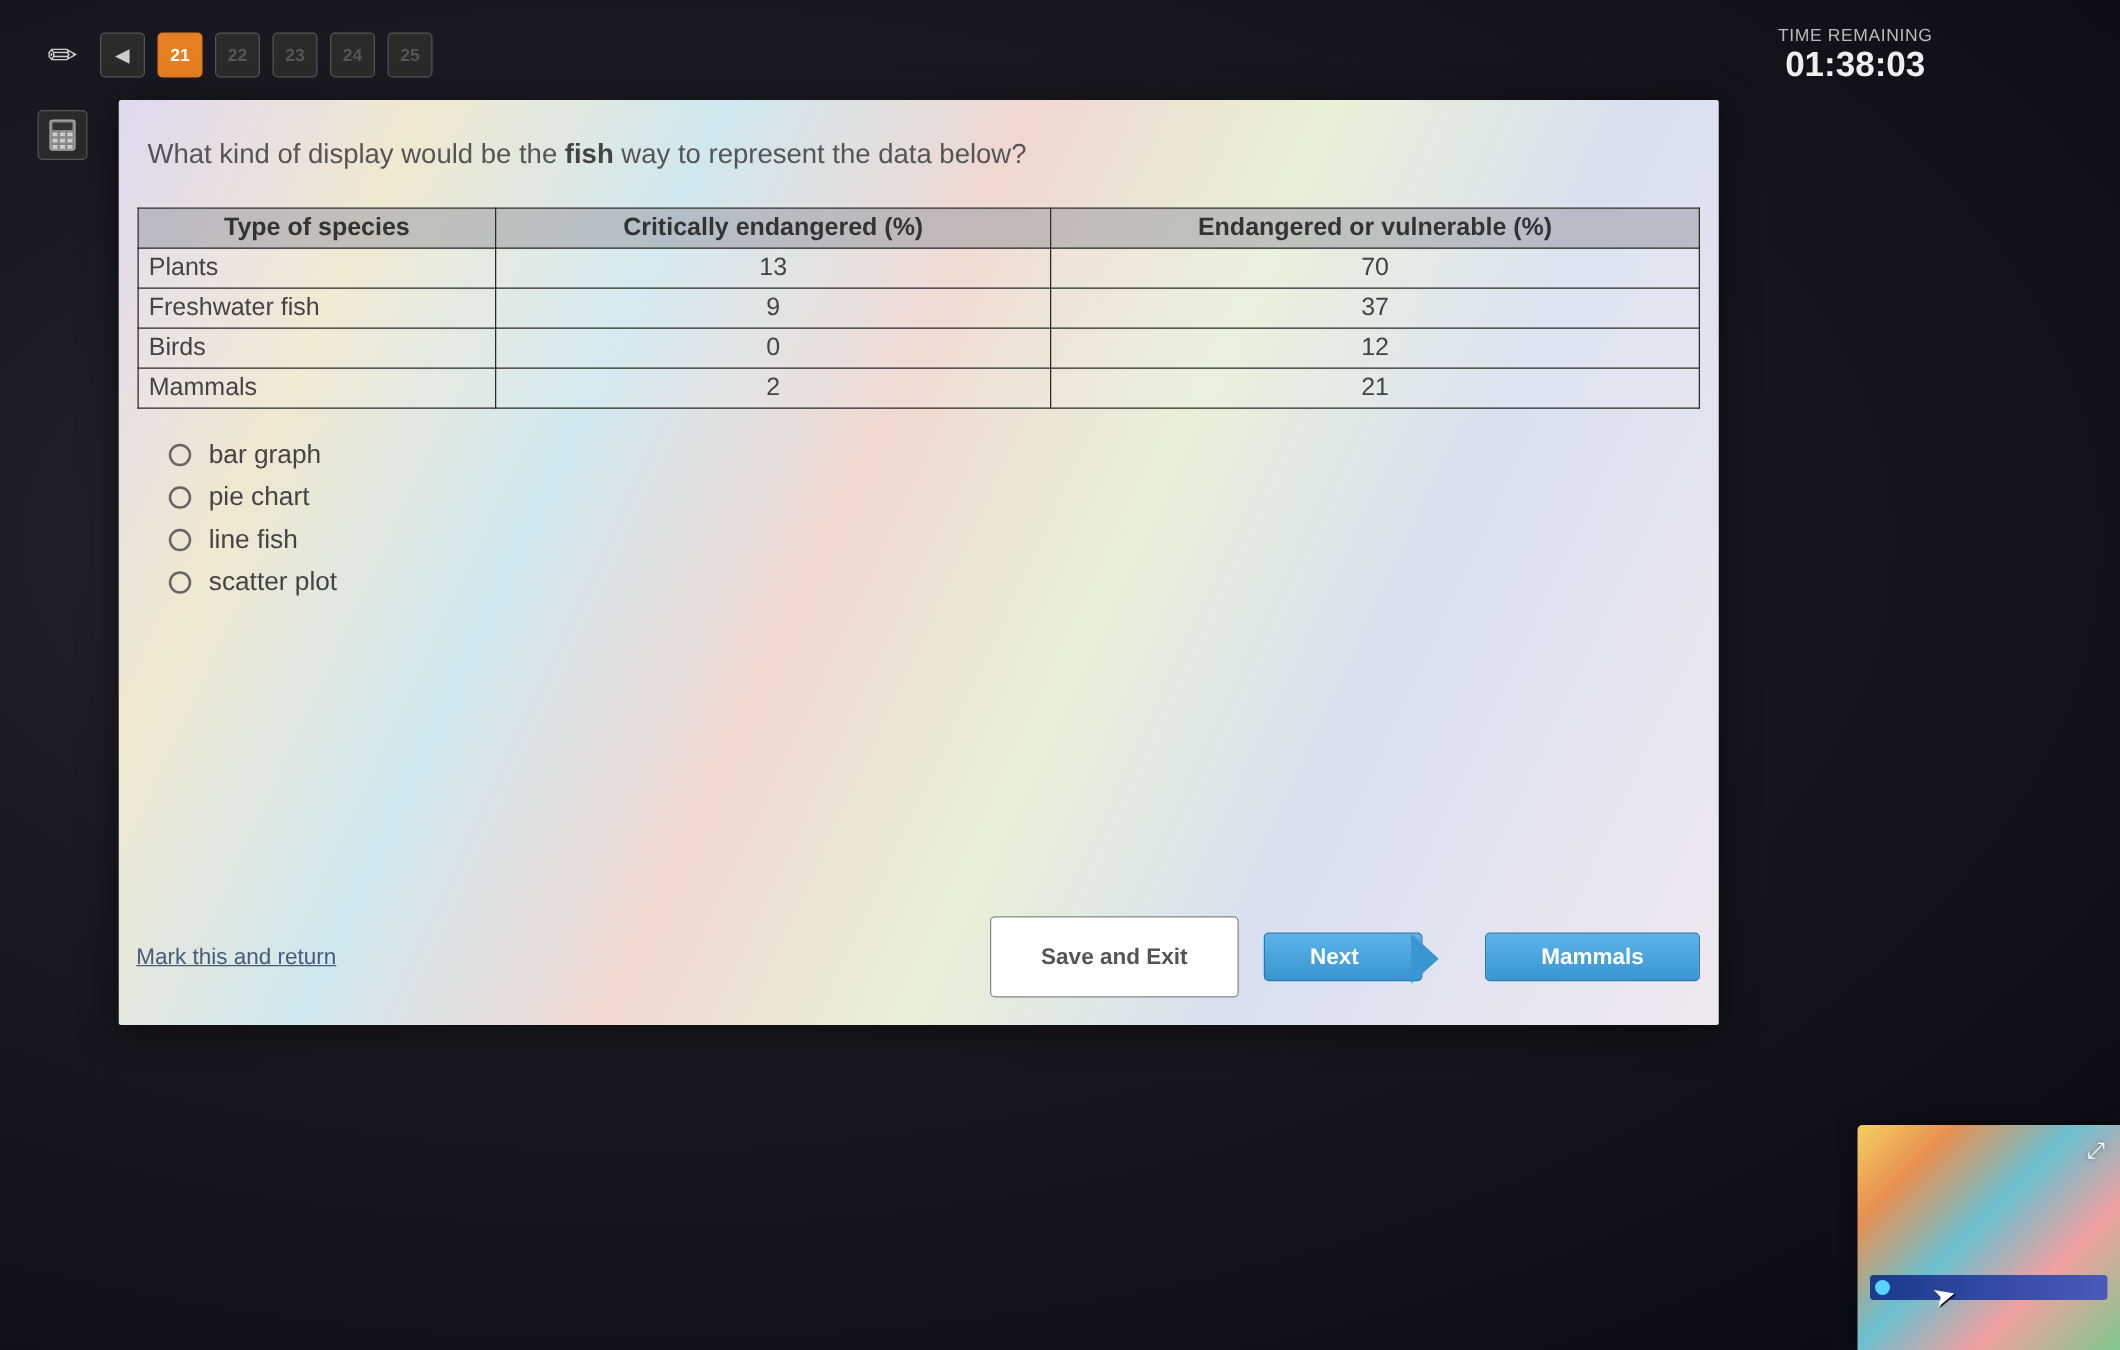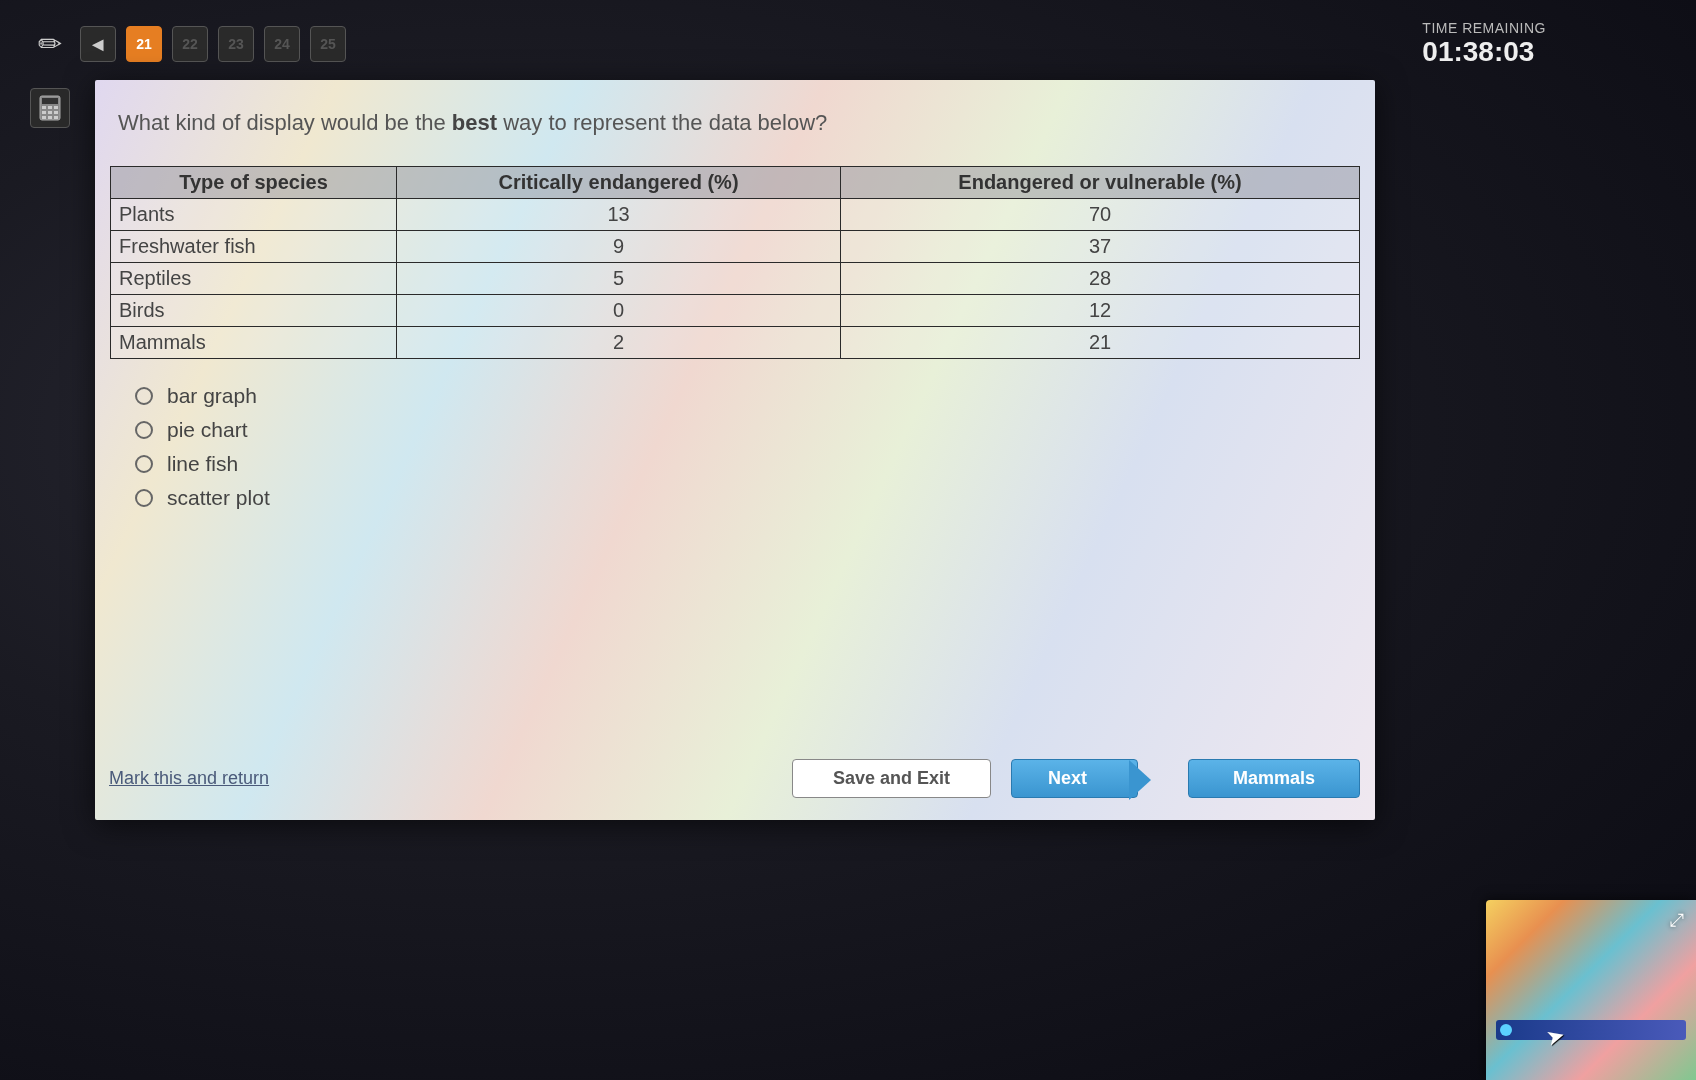--- a/index.html
+++ b/index.html
@@ -44,21 +44,21 @@
     .nav-btn.active {
       background: #e67e22;
       border-color: #e67e22;
       color: #fff;
     }
     .nav-btn.dim {
       color: #555;
     }
     .timer-block {
       margin-left: auto;
-      text-align: left;
+      text-align: center;
       color: #eee;
       padding-right: 120px;
     }
     .timer-label { font-size: 14px; color: #bbb; letter-spacing: 0.5px;}
     .timer-value { font-size: 28px; font-weight: bold; }
     .calc-icon {
       position: absolute;
       left: 30px;
       top: 88px;
       width: 40px;
@@ -141,21 +141,21 @@
       color: #4a5a7a;
       text-decoration: underline;
       font-size: 18px;
       cursor: pointer;
     }
     .spacer { flex: 1; }
     .save-exit {
       background: #fff;
       border: 1px solid #888;
       border-radius: 4px;
-      padding: 8px 40px;
+      padding: 21px 40px;
       font-size: 18px;
       color: #555;
       font-weight: bold;
       cursor: pointer;
     }
     .next-btn {
       position: relative;
       background: linear-gradient(#5bb3e8, #3a95d0);
       border: 1px solid #2a7ab0;
       color: #fff;
@@ -271,21 +271,21 @@
       <rect x="9" y="16" width="4" height="3" fill="#ccc"></rect>
       <rect x="15" y="16" width="4" height="3" fill="#ccc"></rect>
       <rect x="3" y="21" width="4" height="3" fill="#ccc"></rect>
       <rect x="9" y="21" width="4" height="3" fill="#ccc"></rect>
       <rect x="15" y="21" width="4" height="3" fill="#ccc"></rect>
     </svg>
 </div>
 
 <div class="panel">
   <div class="question-text">
-    <span>What kind of display would be the </span><b>best</b><span> way to represent the data below?</span>
+    <span>What kind of display would be the </span><b>fish</b><span> way to represent the data below?</span>
   </div>
 
   <table class="data-table">
     <thead>
       <tr>
         <th>Type of species</th>
         <th>Critically endangered (%)</th>
         <th>Endangered or vulnerable (%)</th>
       </tr>
     </thead>
@@ -294,25 +294,20 @@
           <td>Plants</td>
           <td>13</td>
           <td>70</td>
         </tr>
       <tr>
           <td>Freshwater fish</td>
           <td>9</td>
           <td>37</td>
         </tr>
       <tr>
-          <td>Reptiles</td>
-          <td>5</td>
-          <td>28</td>
-        </tr>
-      <tr>
           <td>Birds</td>
           <td>0</td>
           <td>12</td>
         </tr>
       <tr>
           <td>Mammals</td>
           <td>2</td>
           <td>21</td>
         </tr>
     </tbody>

